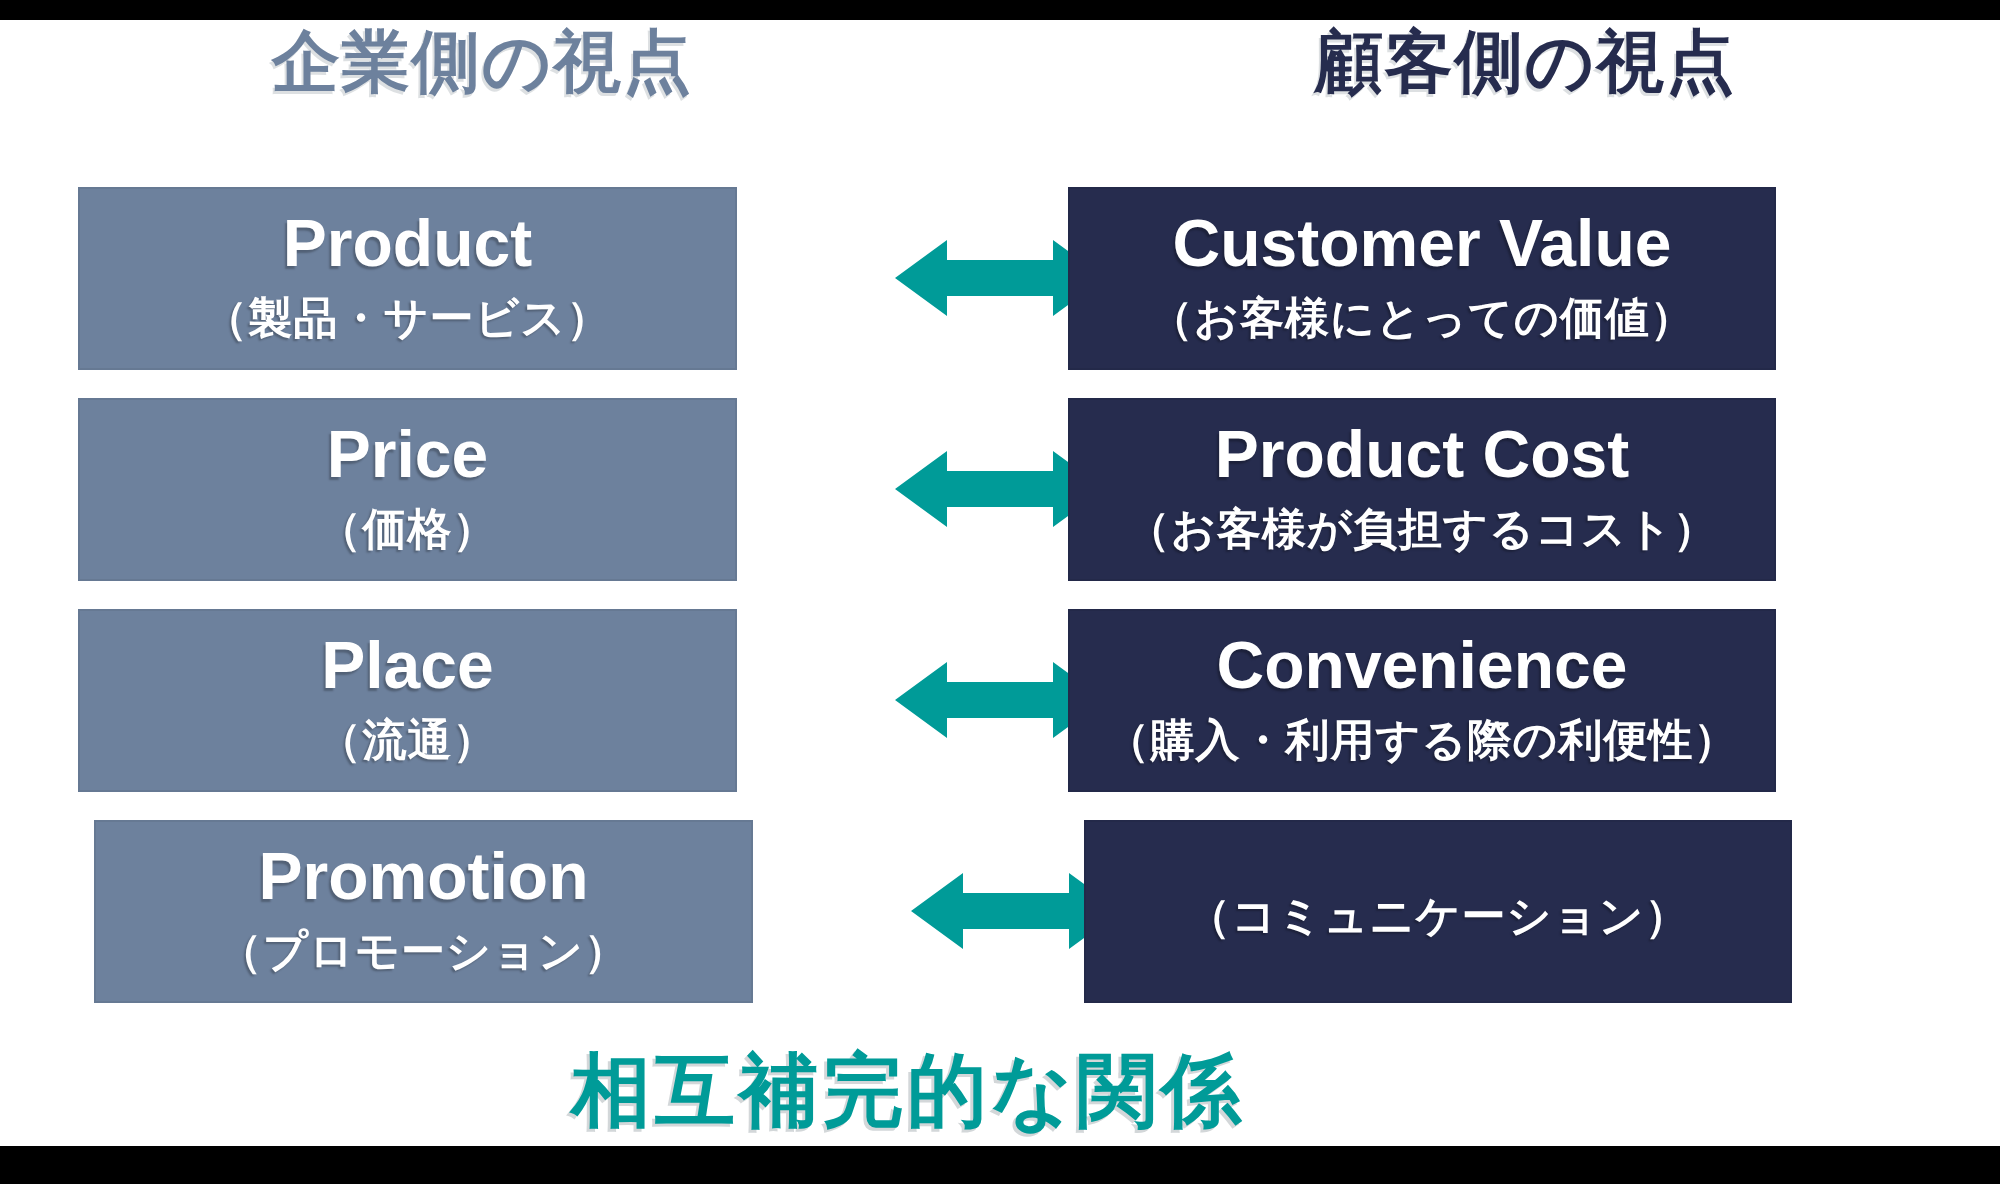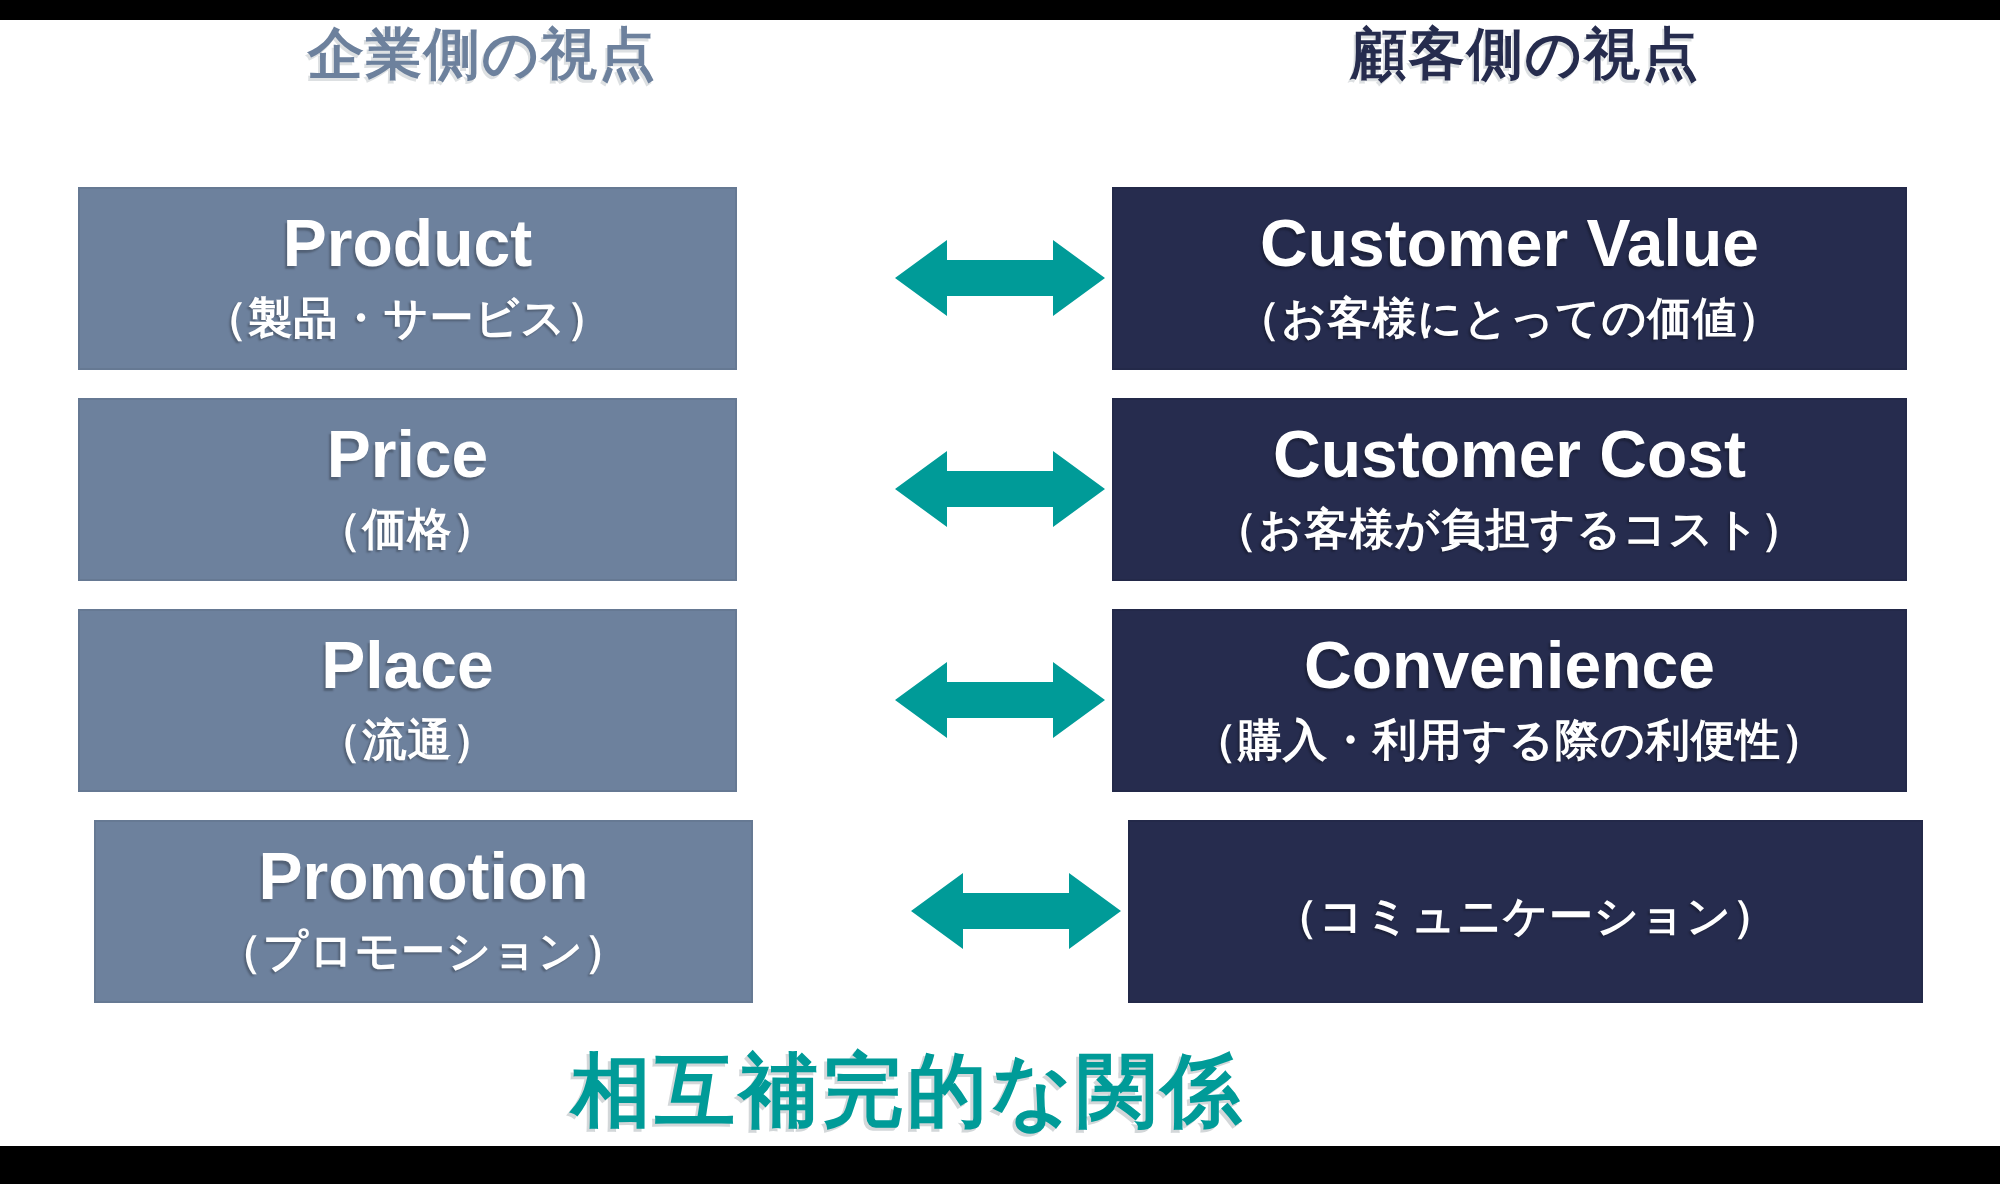--- a/index.html
+++ b/index.html
@@ -15,21 +15,21 @@
     position: absolute; left: 0; right: 0;
     background: var(--letterbox, #000);
   }
   .letterbox.top { top: 0; height: 20px; }
   .letterbox.bottom { bottom: 0; height: 38px; }
 
   .col-header {
     position: absolute;
     top: 22px;
     text-align: center;
-    font-size: 56px;
+    font-size: 68px;
     font-weight: bold;
     letter-spacing: 2px;
     line-height: 1.15;
     text-shadow: -2px 3px 0 rgba(120,130,140,0.25);
     white-space: nowrap;
   }
   .col-header.company { left: 78px;  width: 809px; color: var(--company, #6D819D); }
   .col-header.customer{ left: 1128px; width: 795px; color: var(--customer, #262C4E); }
 
   .box {
@@ -37,21 +37,21 @@
     height: 183px;
     display: flex;
     flex-direction: column;
     justify-content: center;
     align-items: center;
     color: #ffffff;
     box-sizing: border-box;
     border: 2px solid rgba(0,0,0,0.06);
   }
   .box.company  { left: 78px;   width: 659px; background: var(--company, #6D819D); }
-  .box.customer { left: 1112px; width: 795px; background: var(--customer, #262C4E); }
+  .box.customer { left: 1068px; width: 708px; background: var(--customer, #262C4E); }
   .row1 { top: 187px; }
   .row2 { top: 398px; }
   .row3 { top: 609px; }
   .row4 { top: 820px; margin-left: 16px; }
 
   .box-en {
     font-size: 66px;
     font-weight: bold;
     line-height: 1.05;
     text-shadow: -2px 3px 2px rgba(0,0,0,0.25);
@@ -122,21 +122,21 @@
   <div class="box company row2">
     <div class="box-en">Price</div>
     <div class="box-ja">（価格）</div>
   </div>
   <div class="arrow-wrap row2">
     <svg viewBox="0 0 210 80" aria-hidden="true">
       <polygon points="0,40 52,2 52,22 158,22 158,2 210,40 158,78 158,58 52,58 52,78" fill="currentColor"></polygon>
     </svg>
   </div>
   <div class="box customer row2">
-    <div class="box-en">Customer Cost</div>
+    <div class="box-en">Product Cost</div>
     <div class="box-ja">（お客様が負担するコスト）</div>
   </div>
 
   <div class="box company row3">
     <div class="box-en">Place</div>
     <div class="box-ja">（流通）</div>
   </div>
   <div class="arrow-wrap row3">
     <svg viewBox="0 0 210 80" aria-hidden="true">
       <polygon points="0,40 52,2 52,22 158,22 158,2 210,40 158,78 158,58 52,58 52,78" fill="currentColor"></polygon>

